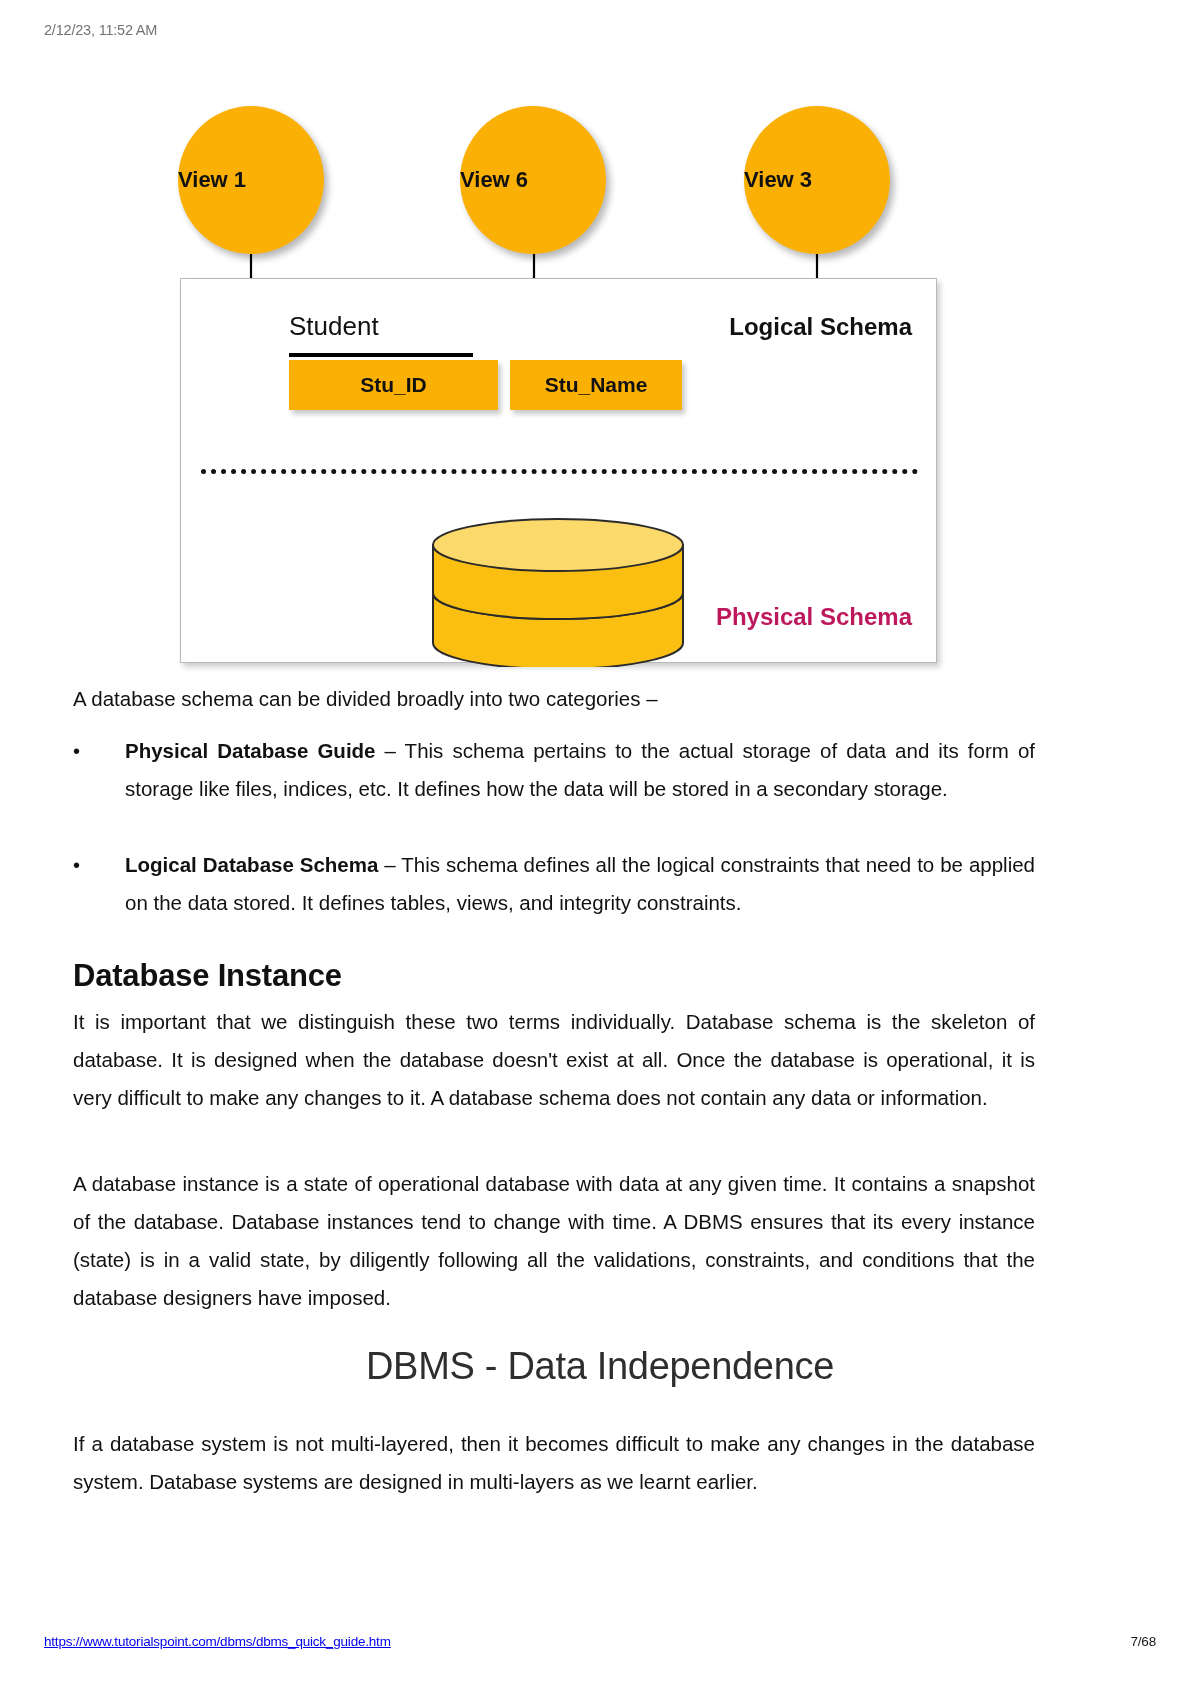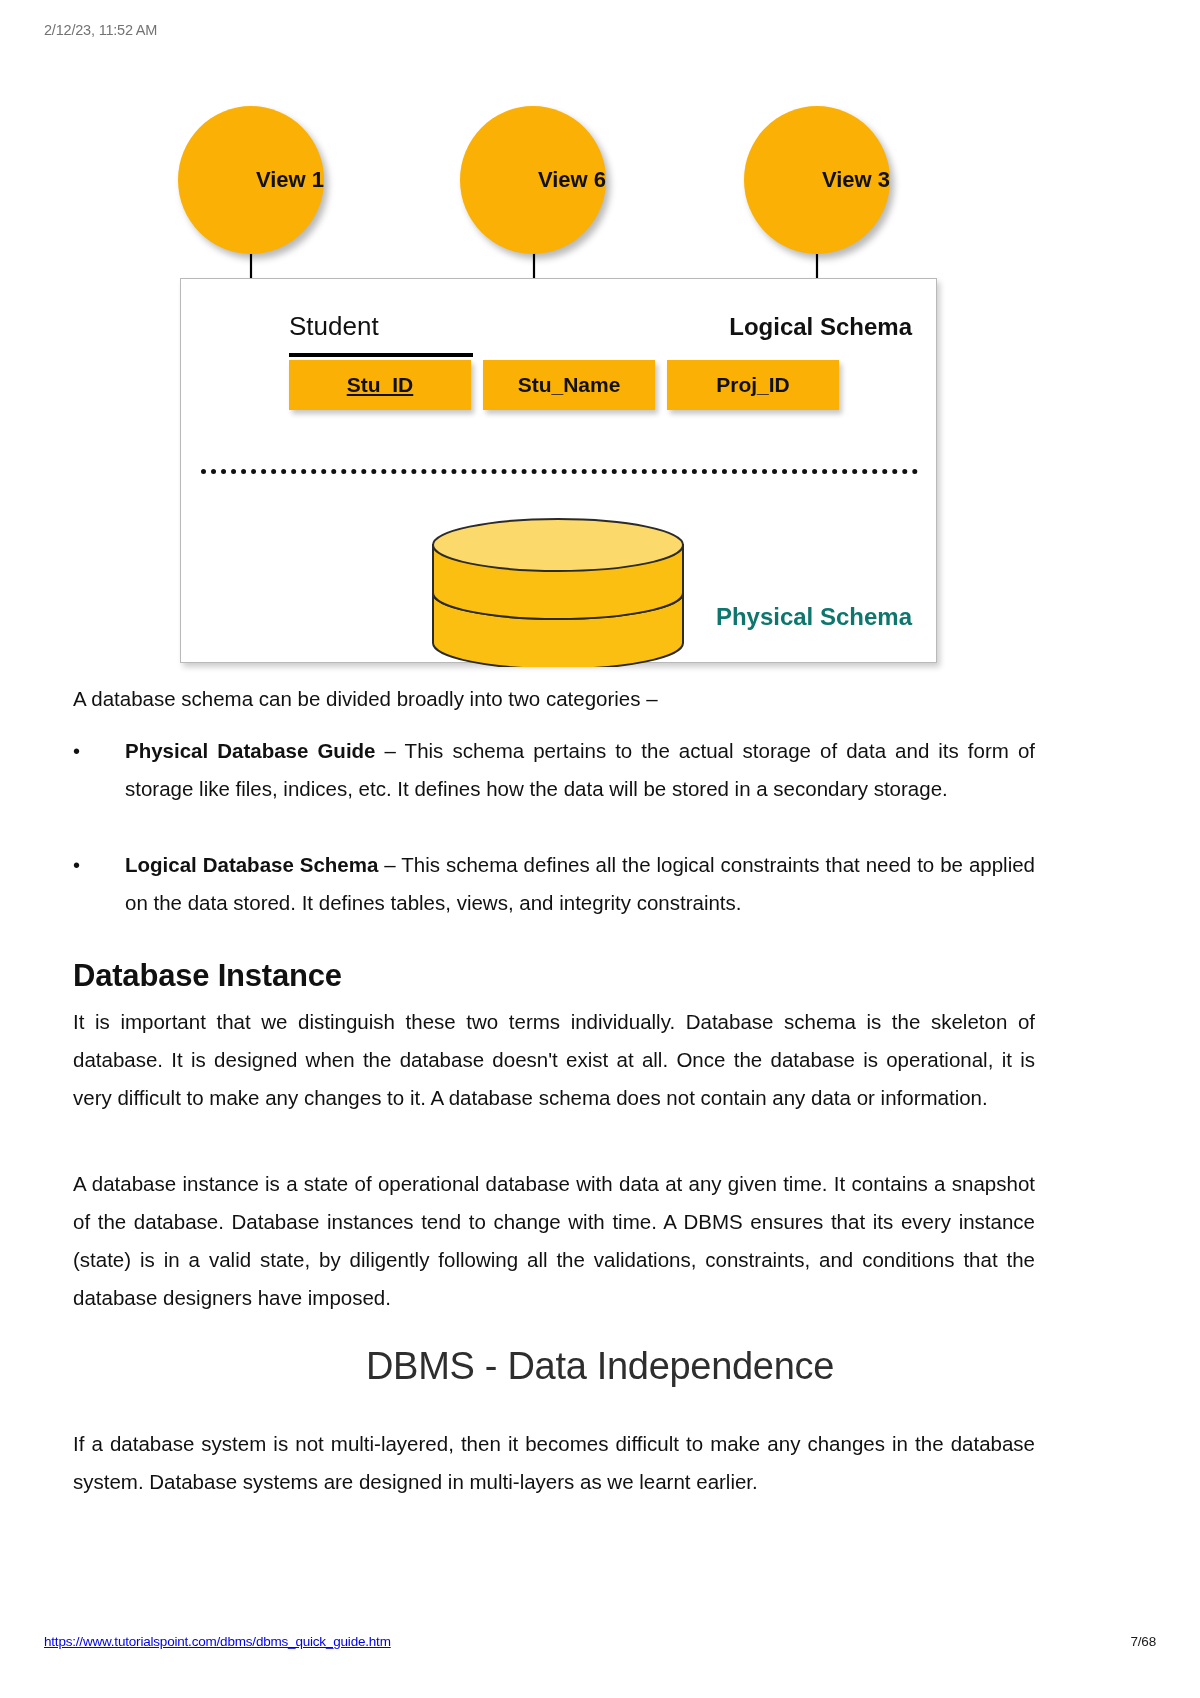--- a/index.html
+++ b/index.html
@@ -44,21 +44,21 @@
   }
 
   .view-bubble {
     position: absolute;
     width: 146px; height: 148px;
     border-radius: 50%;
     background: #FAB005;
     box-shadow: 4px 5px 7px rgba(0,0,0,0.28);
     display: flex;
     align-items: center;
-    justify-content: flex-end;
+    justify-content: flex-start;
   }
   .view-bubble span {
     font-size: 22px;
     font-weight: 700;
     color: #111;
     letter-spacing: 0px;
   }
   .view-1 { left: 178px; top: 58px; }
   .view-2 { left: 460px; top: 58px; }
   .view-3 { left: 744px; top: 58px; }
@@ -86,21 +86,21 @@
     right: 24px; top: 34px;
     font-size: 24px;
     font-weight: 700;
     color: #111;
   }
   .physical-schema-label {
     position: absolute;
     right: 24px; top: 324px;
     font-size: 24px;
     font-weight: 700;
-    color: #0f766e;
+    color: #be185d;
     text-align: center;
   }
 
   .student-label {
     position: absolute;
     left: 108px; top: 32px;
     font-size: 26px;
     font-weight: 400;
     color: #111;
   }
@@ -119,21 +119,21 @@
   }
   .attr-box {
     background: #FAB005;
     box-shadow: 3px 4px 5px rgba(0,0,0,0.22);
     height: 50px;
     display: flex; align-items: center; justify-content: center;
     font-size: 21px;
     font-weight: 700;
     color: #111;
   }
-  .attr-box.w1 { width: 182px; text-decoration: underline; }
+  .attr-box.w1 { width: 209px; }
   .attr-box.w2 { width: 172px; text-align: center; }
   .attr-box.w3 { width: 172px; }
 
   .divider-dotted {
     position: absolute;
     left: 20px; top: 190px;
     width: 717px;
     height: 0;
     border-top: 5px dotted #111;
   }
@@ -250,21 +250,20 @@
   <div class="schema-box">
 
     <div class="logical-schema-label">Logical Schema</div>
 
     <div class="student-label">Student</div>
     <div class="student-underline"></div>
 
     <div class="attr-row">
       <div class="attr-box w1">Stu_ID</div>
       <div class="attr-box w2">Stu_Name</div>
-      <div class="attr-box w3">Proj_ID</div>
     </div>
 
     <div class="divider-dotted"></div>
 
     <svg class="cylinder" viewBox="0 0 258 152">
 
       <path d="M4,78 L4,128 A125,26 0 0 0 254,128 L254,78 Z" fill="#FBBF12" stroke="#2b2b2b" stroke-width="2"></path>
       <ellipse cx="129" cy="78" rx="125" ry="26" fill="#FBD96B" stroke="#2b2b2b" stroke-width="2"></ellipse>
 
       <path d="M4,30 L4,78 A125,26 0 0 0 254,78 L254,30 Z" fill="#FBBF12" stroke="#2b2b2b" stroke-width="2"></path>

